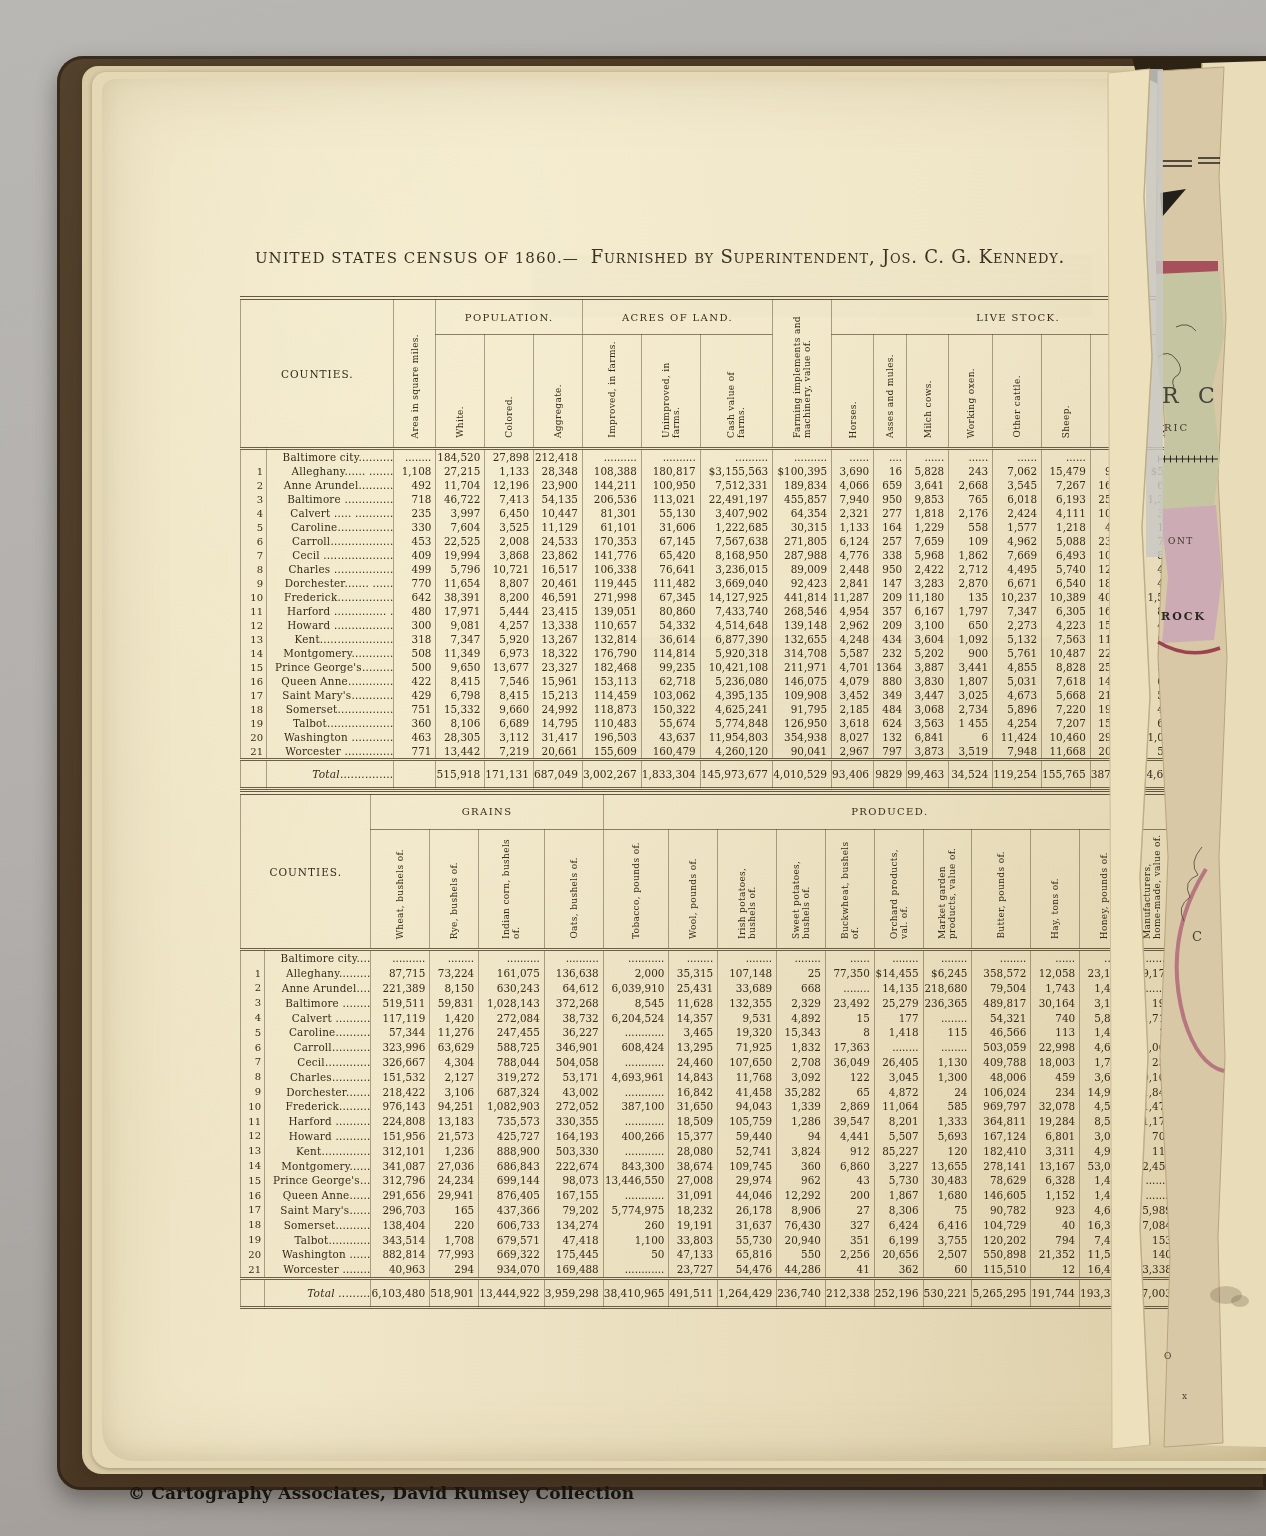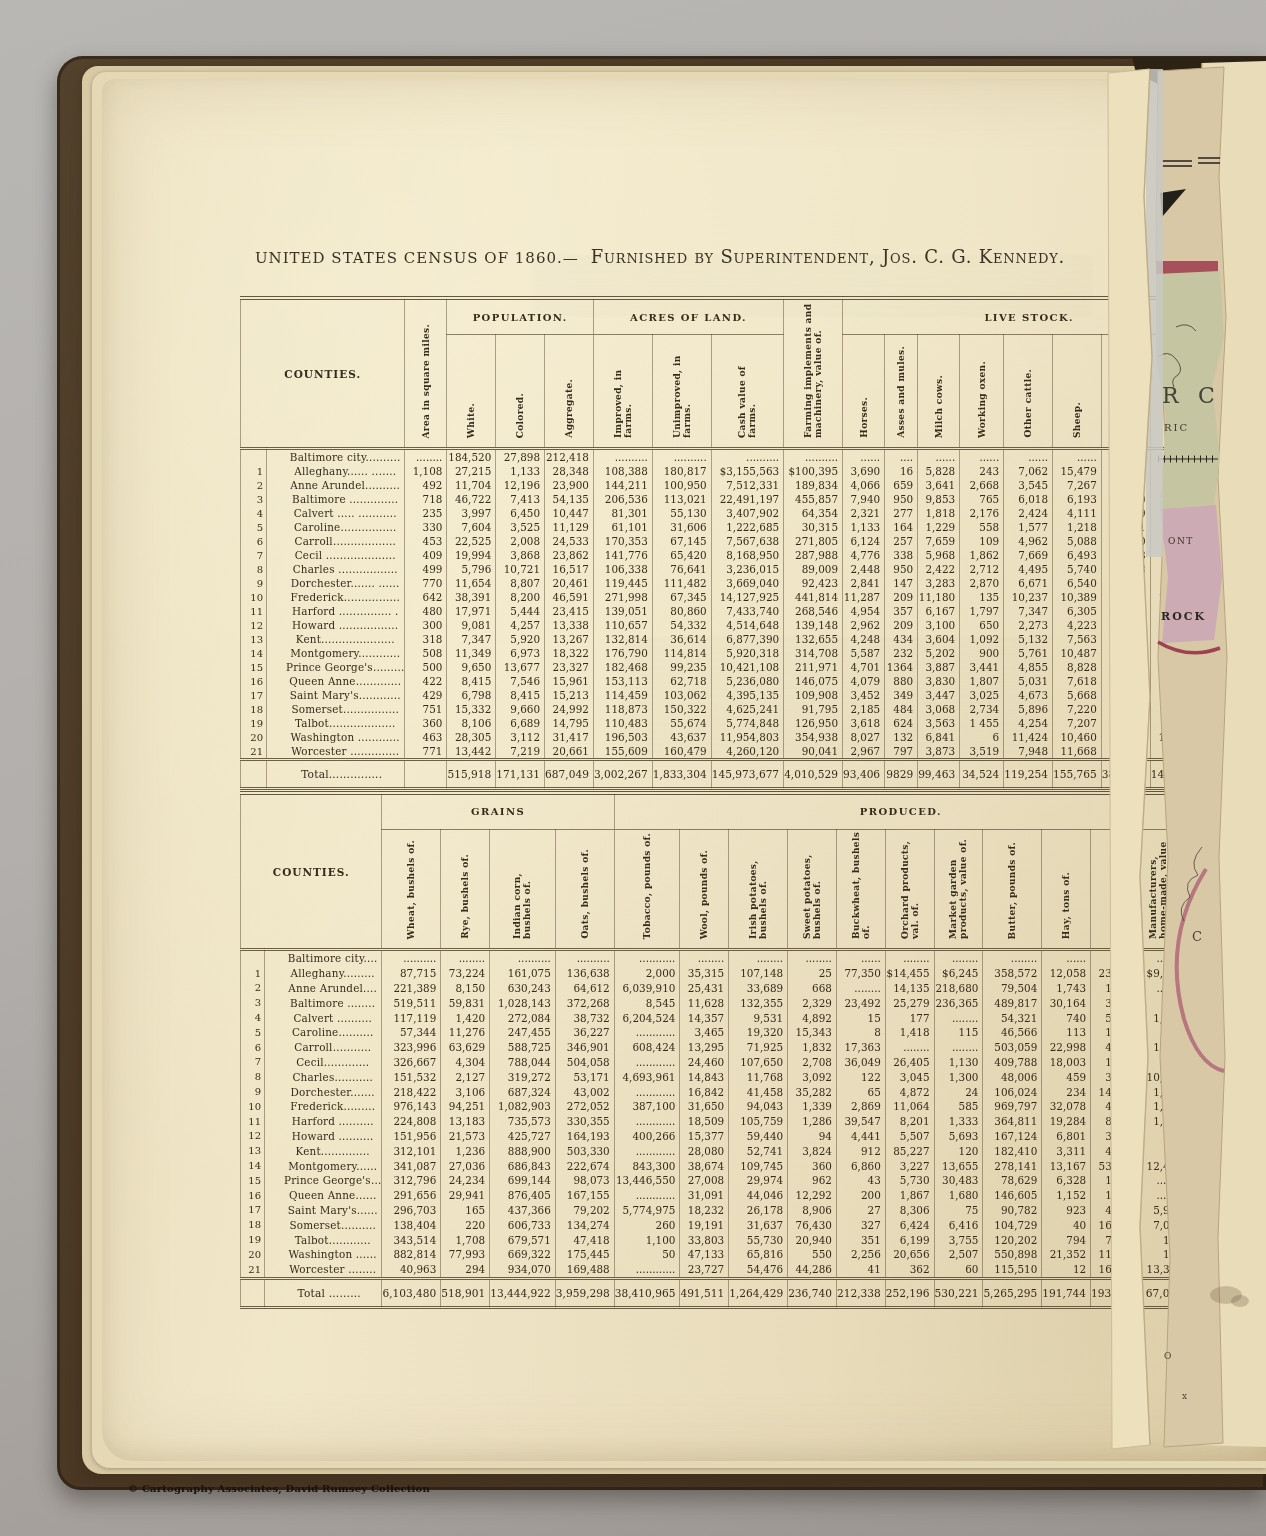--- a/index.html
+++ b/index.html
@@ -54,34 +54,34 @@
   .census th.corner{font-size:10.5px;letter-spacing:1px;vertical-align:middle;text-align:center;}
   .census th.rcell{vertical-align:bottom;text-align:center;padding-bottom:5px;}
   .rot{
     display:inline-block;writing-mode:vertical-rl;transform:rotate(180deg);
     font-size:9px;line-height:10px;letter-spacing:.35px;text-align:left;
   }
   .t1 .rowB .rot{max-height:100px;}
   .t2 .rowB .rot{max-height:108px;}
   .t1 .tall .rot{max-height:138px;}
   .t2 .tall .rot{max-height:144px;}
-  .census thead th{border-bottom-color:rgba(96,80,56,.7);font-weight:bold;}
+  .census thead th{border-bottom-color:rgba(96,80,56,.7);}
   .census thead tr.rowB th, .census thead th.tall, .census thead th.corner{border-bottom:3px double rgba(84,70,48,.85);}
 
   .census tbody td{font-size:10.4px;white-space:nowrap;overflow:hidden;}
   .t1 tbody td{height:14px;}
   .t2 tbody td{height:14.8px;}
   .census td.num{text-align:right;padding-right:3px;font-size:10px;}
-  .census td.county{text-align:center;padding-left:19px;letter-spacing:.2px;}
+  .census td.county{text-align:right;padding-left:8px;letter-spacing:.2px;}
   .census td.val{text-align:right;padding-right:4px;}
   .census tr.total td{border-top:3px double rgba(84,70,48,.85);height:26px;font-size:10.6px;vertical-align:middle;}
-  .census tr.total td.county{text-align:center;padding-left:12px;}
+  .census tr.total td.county{text-align:right;padding-left:12px;font-style:italic;}
 
   .credit{
-    position:absolute;left:128px;top:1483px;font-size:10px;font-weight:700;
+    position:absolute;left:128px;top:1483px;font-size:17px;font-weight:700;
     color:#17130d;letter-spacing:.2px;
   }
   svg.torn{position:absolute;left:1106px;top:57px;}
   svg.torn text{font-family:"DejaVu Serif",serif;}
 </style>
 </head>
 <body>
 
 <div class="book-cover"></div>
 <div class="page-edge-b"></div>

